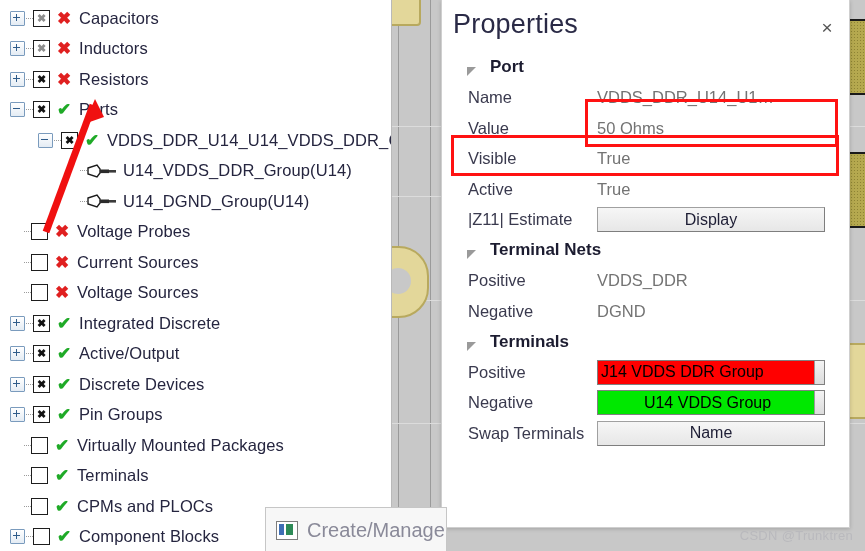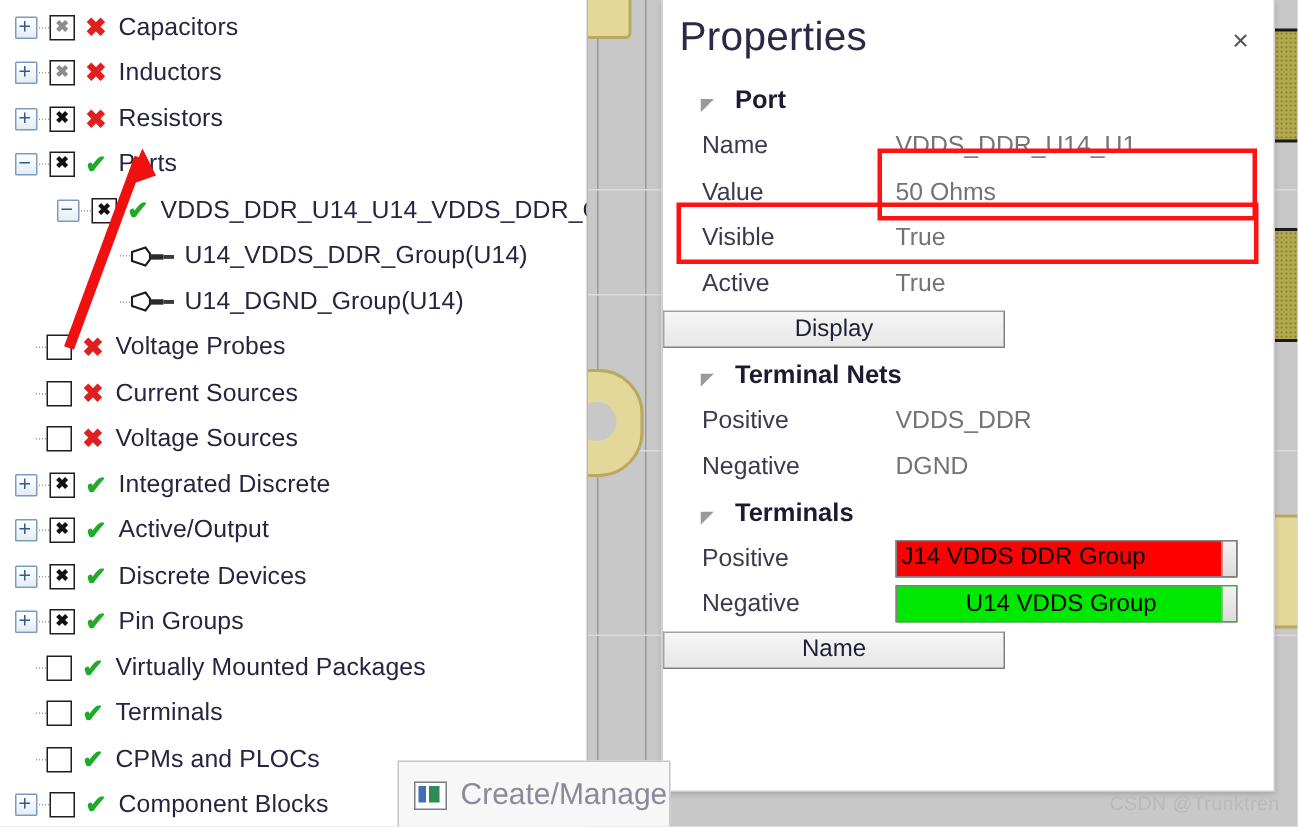--- a/index.html
+++ b/index.html
@@ -410,20 +410,21 @@
       </div>
       <div class="prop-row">
         <div class="p-label">Visible</div>
         <div class="p-value">True</div>
       </div>
       <div class="prop-row">
         <div class="p-label">Active</div>
         <div class="p-value">True</div>
       </div>
       <div class="prop-row">
+        <div class="p-label">|Z11| Estimate</div>
         <div class="btn">Display</div>
       </div>
       <div class="prop-row">
         <span class="tri2"><svg width="9" height="9" viewBox="0 0 9 9">
             <path d="M0 0 L9 0 L0 9 Z" fill="#9a9a9a"></path>
           </svg></span>
         <span class="group-head">Terminal Nets</span>
       </div>
       <div class="prop-row">
         <div class="p-label">Positive</div>
@@ -447,20 +448,21 @@
         </div>
       </div>
       <div class="prop-row">
         <div class="p-label">Negative</div>
         <div class="combo sel-green">
           <div class="txt">U14 VDDS Group</div>
           <div class="grip"></div>
         </div>
       </div>
       <div class="prop-row">
+        <div class="p-label">Swap Terminals</div>
         <div class="btn">Name</div>
       </div>
     </div>
 
   <div class="hl-box" style="left:143px;top:99px;width:247px;height:42px;"></div>
   <div class="hl-box" style="left:9px;top:135px;width:382px;height:35px;"></div>
 </div>
 
 <div id="create-manage">
   <div id="cm-icon"></div>

